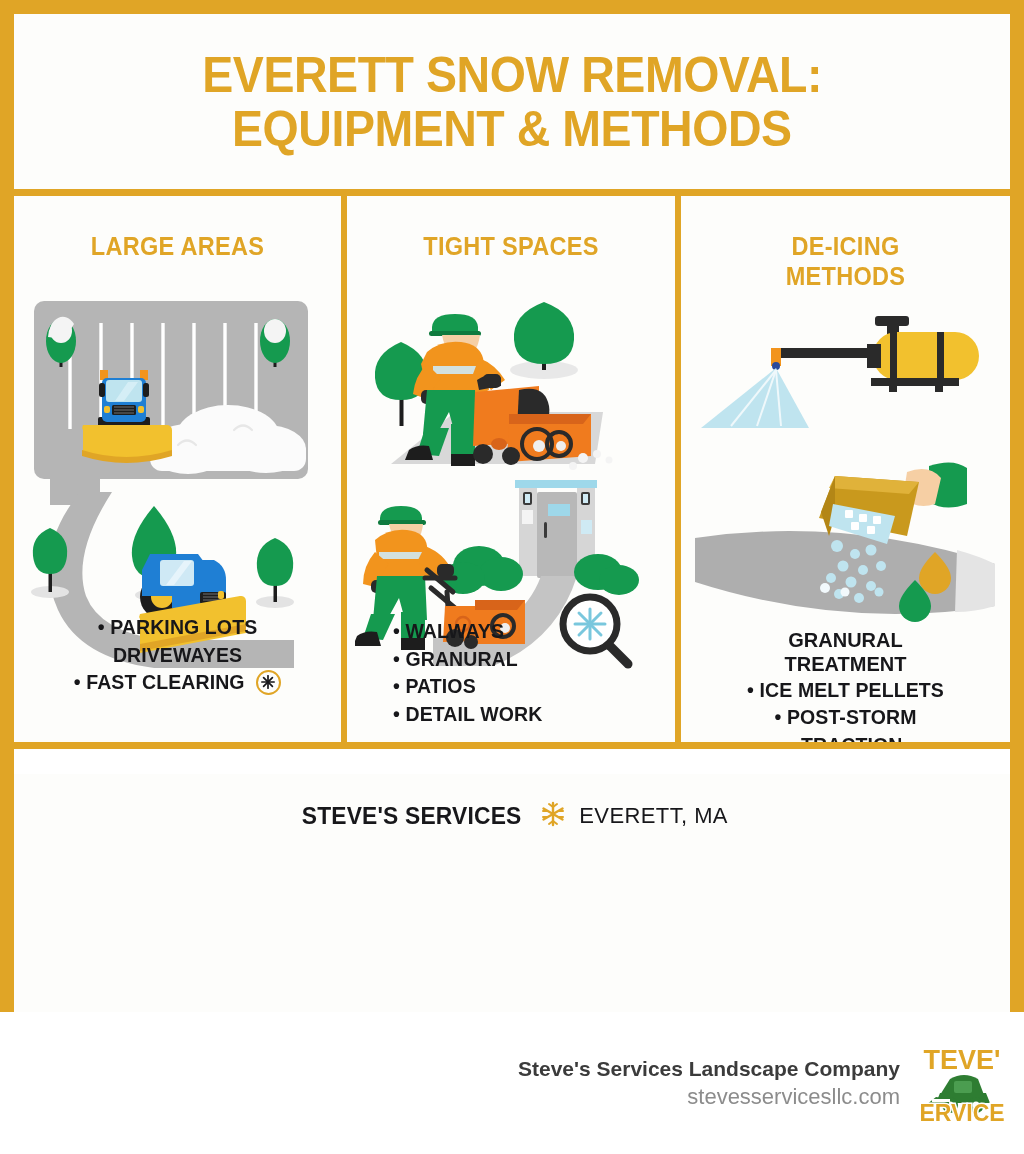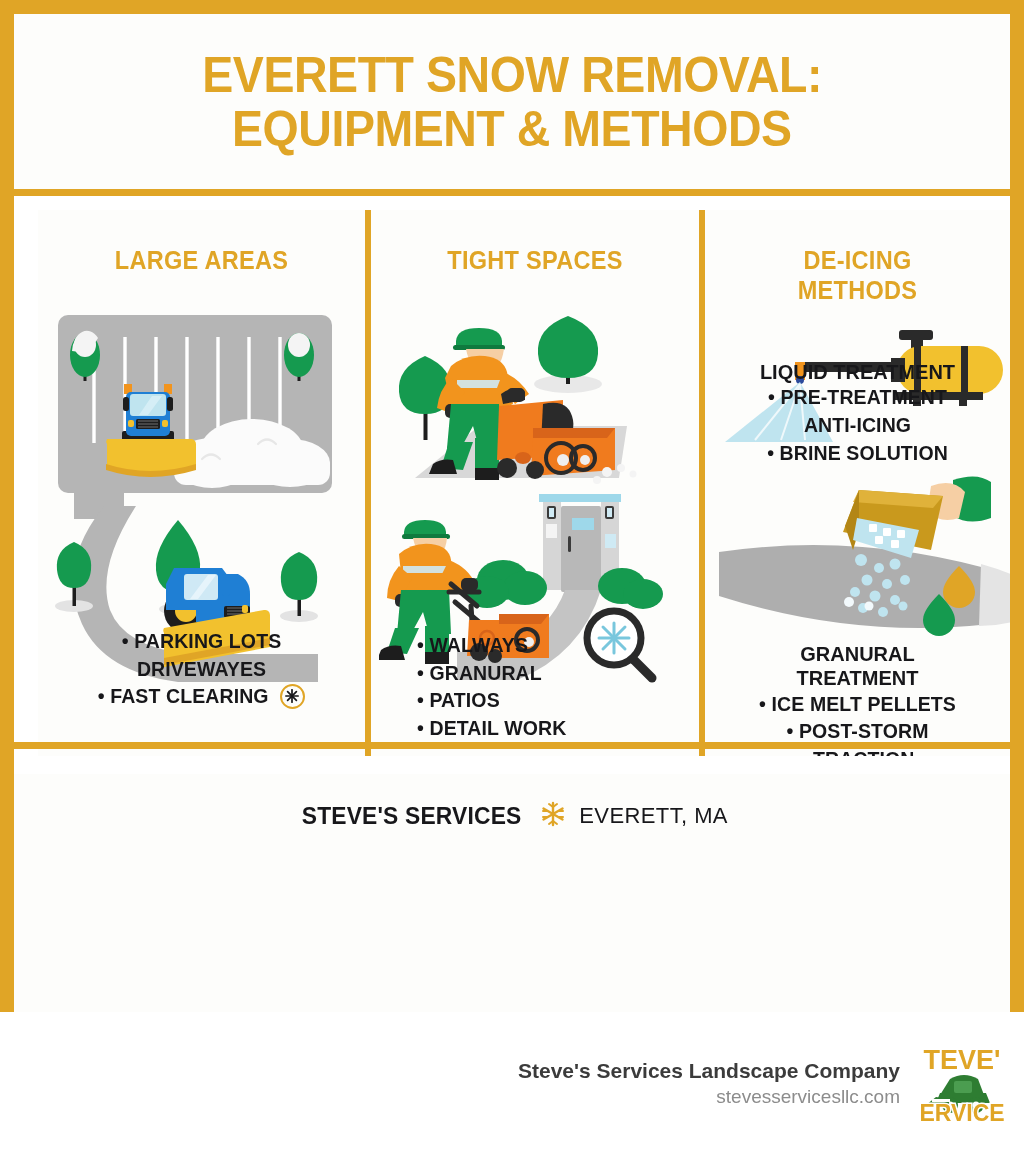--- a/index.html
+++ b/index.html
@@ -63,25 +63,24 @@
     top: 175px;
     width: 100%;
     height: 7px;
     background: #E0A526;
   }
 
   
   .columns {
     position: absolute;
     left: 0;
-    top: 196px;
+    top: 182px;
     width: 100%;
     height: 546px;
     display: flex;
-    padding-left: 24px;
   }
   .col {
     position: relative;
     flex: 1 1 0;
     background: #fdfdfb;
     overflow: hidden;
   }
   .col + .col { border-left: 6px solid #E0A526; }
   .col-1 { flex: 0 0 327px; }
   .col-2 { flex: 0 0 334px; }
@@ -191,21 +190,21 @@
   .attrib-name {
     color: #3b3b3b;
     font-weight: 700;
     font-size: 21px;
     line-height: 1.3;
     margin-left: 48px;
   }
   .attrib-url {
     color: #8c8c8c;
     font-weight: 400;
-    font-size: 19px;
+    font-size: 22px;
     line-height: 1.35;
   }
   .logo-box { width: 96px; height: 96px; flex: 0 0 96px; }
 </style>
 </head>
 <body>
 
 <div class="poster">
 
   <div class="frame">
@@ -539,28 +538,20 @@
               <circle cx="154" cy="136" r="5"></circle>
               <circle cx="174" cy="140" r="5"></circle>
               <circle cx="194" cy="134" r="4.5"></circle>
             </g>
             <g fill="#f2f9fc">
               <circle cx="140" cy="130" r="5"></circle>
               <circle cx="160" cy="134" r="4.5"></circle>
             </g>
           </svg>
 
-          <div style="position:absolute; left:0; top:150px; width:100%;">
-            <div class="sub-head">LIQUID TREATMENT</div>
-            <div class="bullets centered">
-              <div class="bullet-row">• PRE-TREATMENT</div>
-              <div class="bullet-row">ANTI-ICING</div>
-              <div class="bullet-row">• BRINE SOLUTION</div>
-            </div>
-          </div>
 
           <div style="position:absolute; left:0; top:432px; width:100%;">
             <div class="sub-head">GRANURAL</div>
             <div class="sub-head">TREATMENT</div>
             <div class="bullets centered">
               <div class="bullet-row">• ICE MELT PELLETS</div>
               <div class="bullet-row">• POST-STORM</div>
               <div class="bullet-row">• TRACTION</div>
             </div>
           </div>

